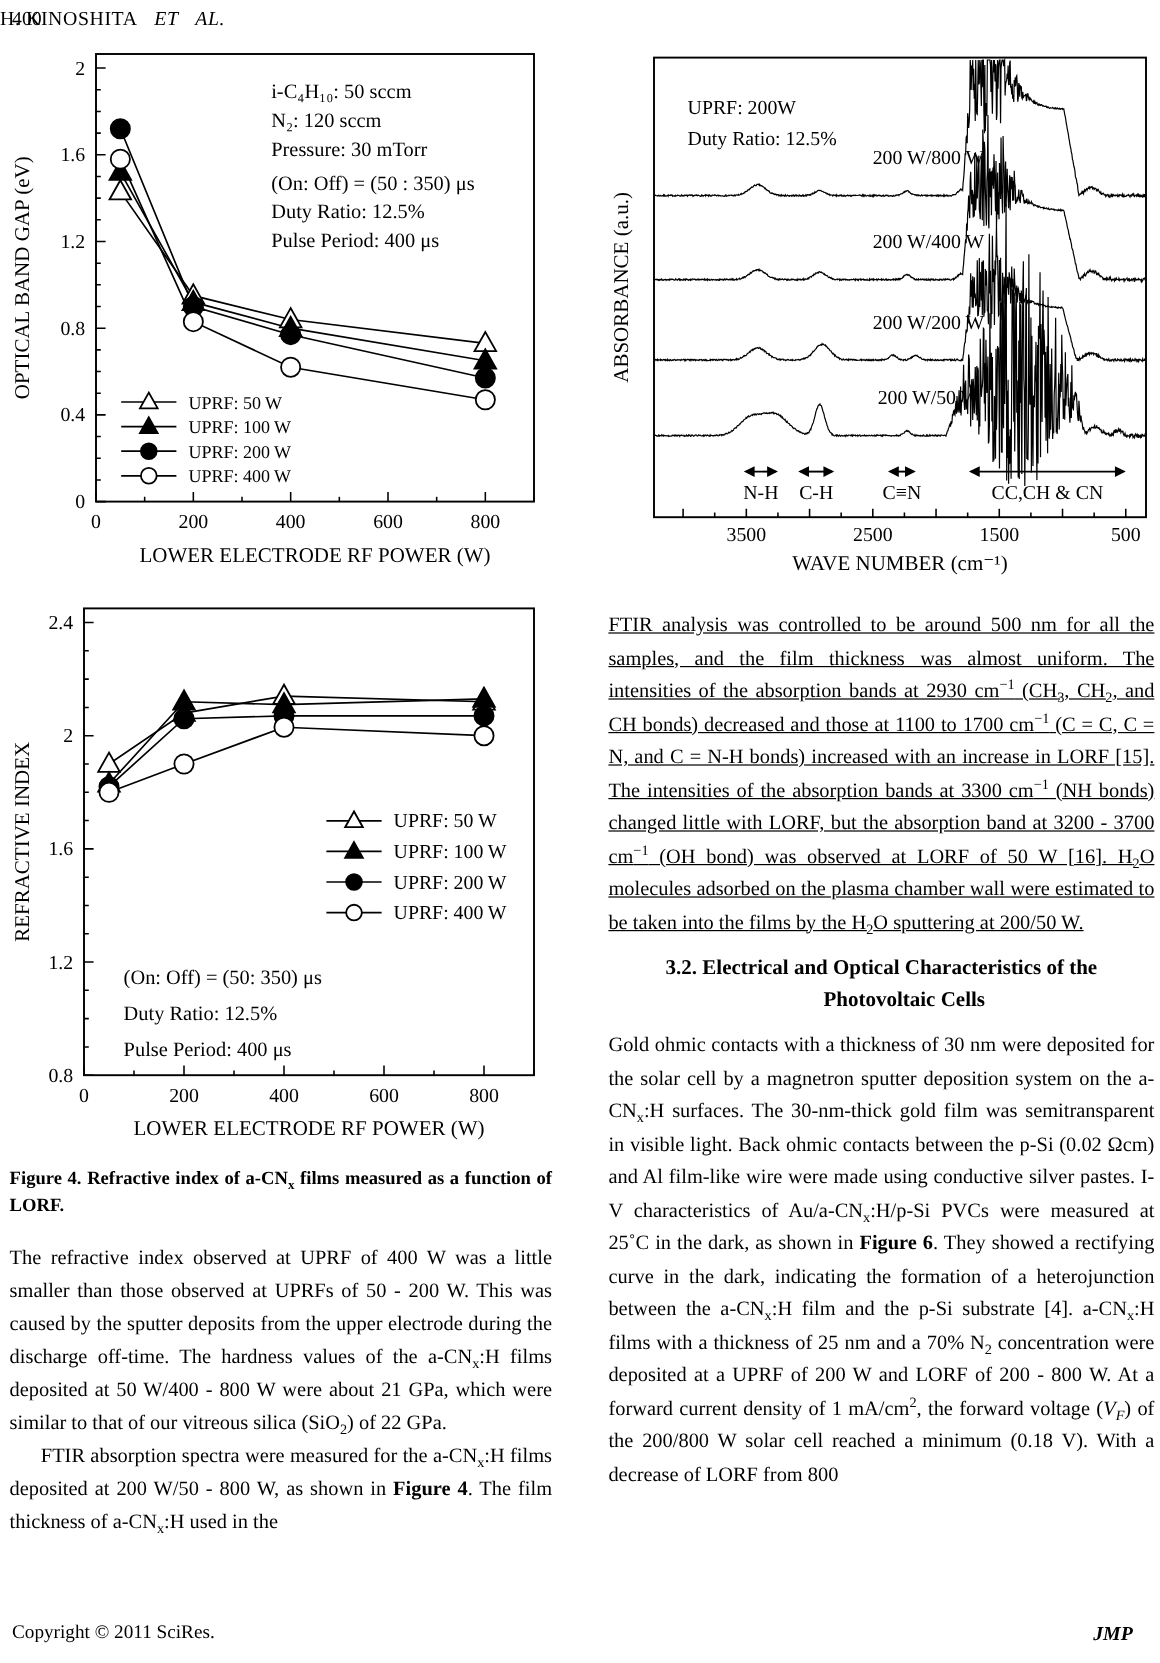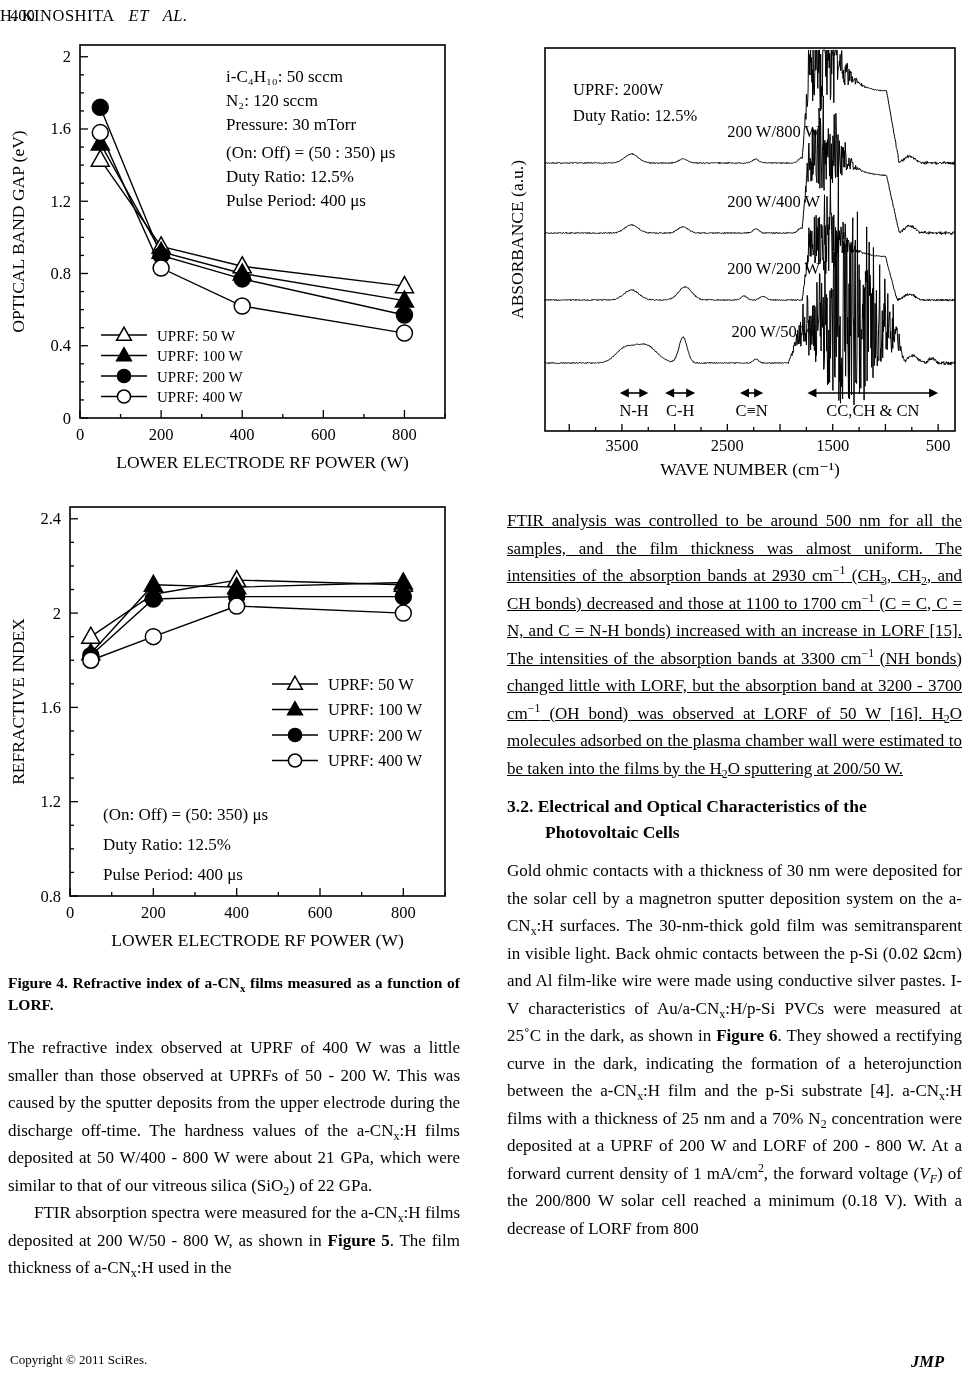--- a/index.html
+++ b/index.html
@@ -18,22 +18,22 @@
   .fig5{margin-top:3px;}
   .caption{font-weight:bold;font-size:15.5px;line-height:22px;text-align:justify;}
   .cap3{margin-top:6px;}
   .cap4{margin-top:8px;}
   .cap5{margin-top:8px;}
   .body-text{font-size:17px;line-height:27.5px;text-align:justify;}
   .pl1{margin-top:18px;}
   .indent{text-indent:26px;}
   .pr1{margin-top:19px;text-decoration:underline;}
   .pr2{margin-top:12px;}
-  .sec-heading{margin:11px 0 0 0;font-size:17.5px;font-weight:bold;line-height:26px;padding-left:38px;text-indent:-38px;text-align:left;}
-  .footer-left{position:absolute;left:10px;top:1352px;font-size:13px;text-align:right;}
+  .sec-heading{margin:11px 0 0 0;font-size:17.5px;font-weight:bold;line-height:26px;padding-left:38px;text-indent:-38px;text-align:center;}
+  .footer-left{position:absolute;left:10px;top:1352px;font-size:16px;text-align:right;}
   .footer-right{position:absolute;right:23px;top:1352px;font-size:16.5px;font-weight:bold;font-style:italic;}
   sub,sup{font-size:70%;line-height:0;}
 </style>
 </head>
 <body>
 
 <div>
   <div class="hdr-num">400</div>
   <div class="hdr-title">H. KINOSHITA&nbsp;&nbsp;&nbsp;<i>ET&nbsp;&nbsp;&nbsp;AL.</i></div>
 </div>
@@ -246,21 +246,21 @@
         </g>
         <g>
           <text x="95" y="318" font-size="17" text-anchor="start" font-family="&quot;Liberation Serif&quot;,&quot;DejaVu Serif&quot;,&quot;DejaVu Sans&quot;,serif" fill="#000">(On: Off) = (50: 350) μs</text>
           <text x="95" y="348" font-size="17" text-anchor="start" font-family="&quot;Liberation Serif&quot;,&quot;DejaVu Serif&quot;,&quot;DejaVu Sans&quot;,serif" fill="#000">Duty Ratio: 12.5%</text>
           <text x="95" y="378" font-size="17" text-anchor="start" font-family="&quot;Liberation Serif&quot;,&quot;DejaVu Serif&quot;,&quot;DejaVu Sans&quot;,serif" fill="#000">Pulse Period: 400 μs</text>
         </g>
       </g>
     </svg>
   <div class="caption cap4">Figure 4. Refractive index of a-CN<sub>x</sub> films measured as a function of LORF.</div>
   <div class="body-text pl1">The refractive index observed at UPRF of 400 W was a little smaller than those observed at UPRFs of 50 - 200 W. This was caused by the sputter deposits from the upper electrode during the discharge off-time. The hardness values of the a-CN<sub>x</sub>:H films deposited at 50 W/400 - 800 W were about 21 GPa, which were similar to that of our vitreous silica (SiO<sub>2</sub>) of 22 GPa.</div>
-  <div class="body-text indent">FTIR absorption spectra were measured for the a-CN<sub>x</sub>:H films deposited at 200 W/50 - 800 W, as shown in <b>Figure 5</b>. The film thickness of a-CN<sub>x</sub>:H used in the</div>
+  <div class="body-text indent">FTIR absorption spectra were measured for the a-CN<sub>x</sub>:H films deposited at 200 W/50 - 800 W, as shown in <b>Figure 4</b>. The film thickness of a-CN<sub>x</sub>:H used in the</div>
 </div>
 
 <div class="col col-right">
   <svg class="chart fig5" width="455" height="445" viewBox="0 0 455 445">
       <g>
         <rect x="38" y="5" width="410" height="383" fill="none" stroke="#000" stroke-width="1.6"></rect>
         <g stroke="#000" stroke-width="1.3">
           <line x1="62.24164524421594" y1="388" x2="62.24164524421594" y2="381"></line>
           <line x1="88.59125964010283" y1="388" x2="88.59125964010283" y2="384"></line>
           <line x1="114.94087403598971" y1="388" x2="114.94087403598971" y2="381"></line>

